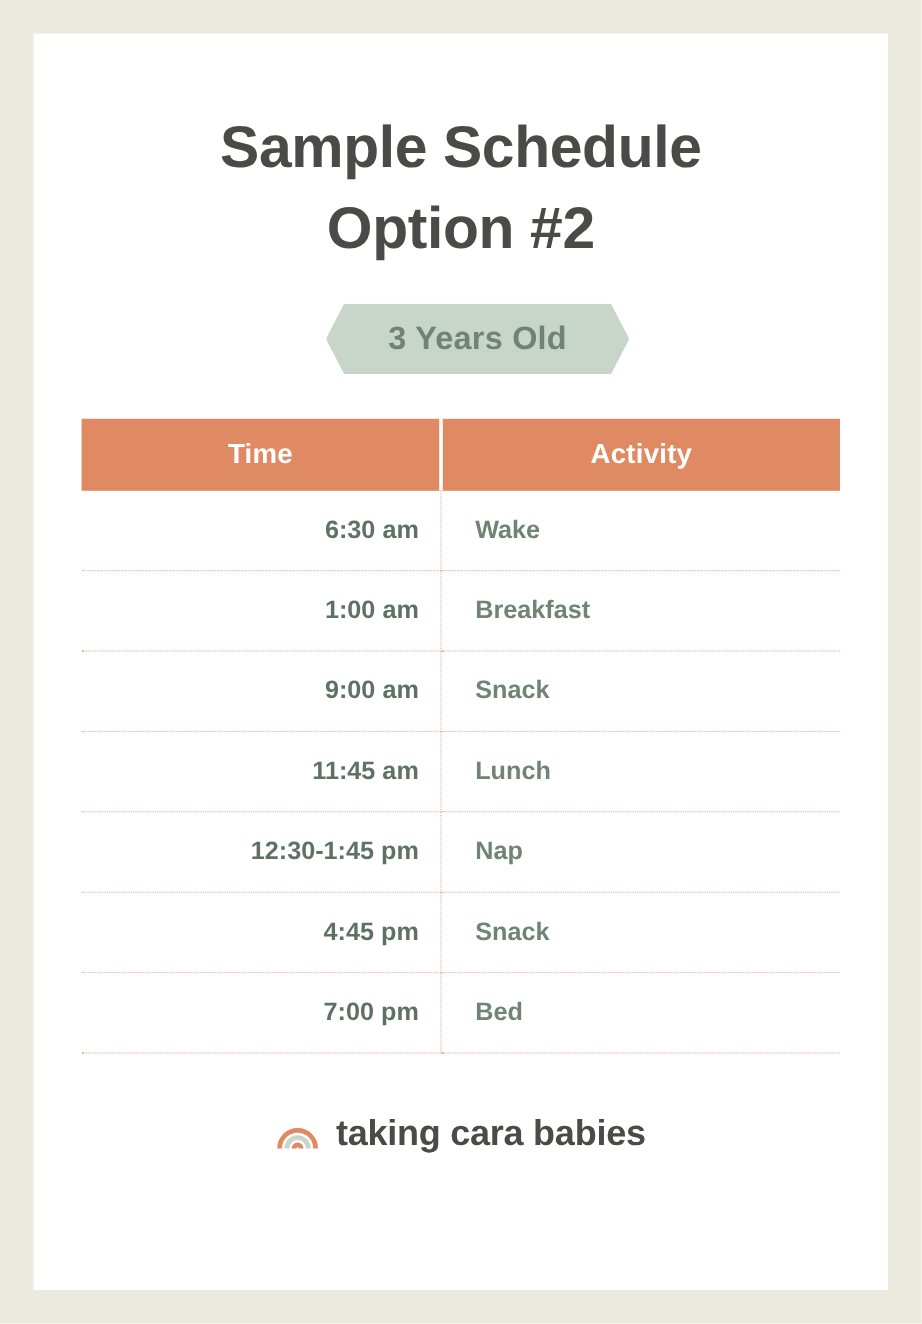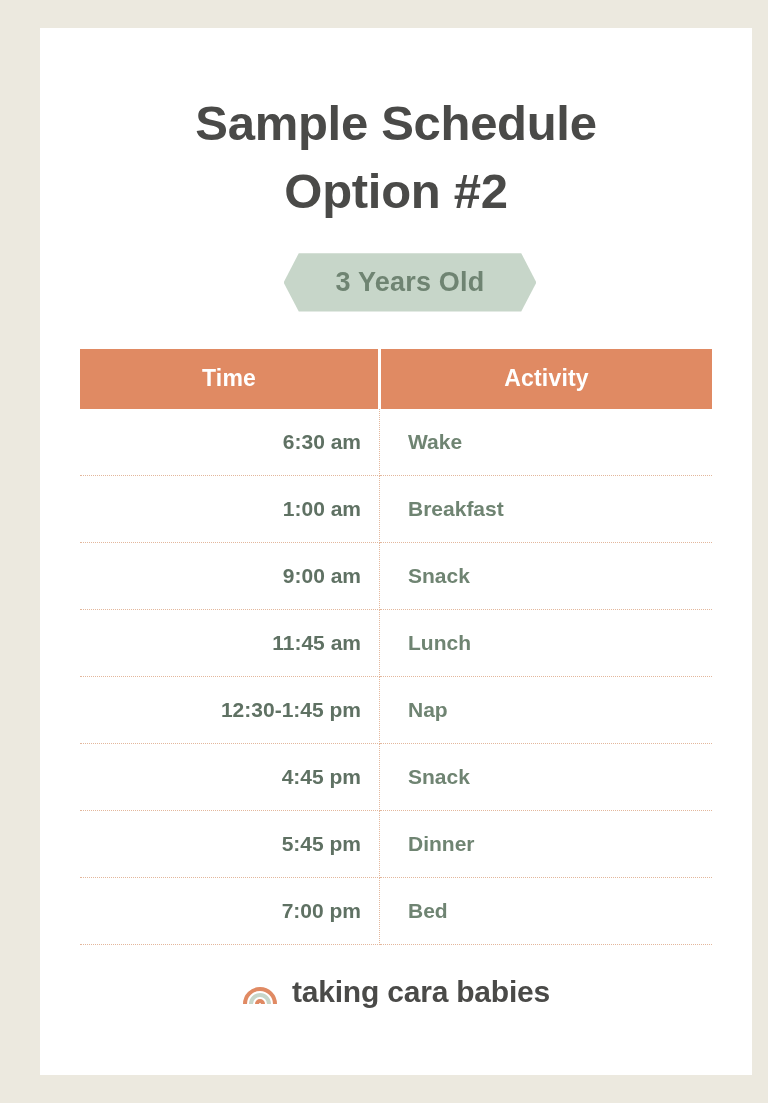--- a/index.html
+++ b/index.html
@@ -8,21 +8,21 @@
   }
   body {
     width: 768px;
     height: 1103px;
     background: #ece9df;
     font-family: "Liberation Sans", sans-serif;
     overflow: hidden;
   }
   .page {
     position: absolute;
-    left: 40px;
+    left: 28px;
     top: 28px;
     width: 712px;
     height: 1047px;
     background: #ffffff;
     box-sizing: border-box;
   }
   .title {
     margin: 0;
     padding-top: 62px;
     text-align: center;
@@ -87,21 +87,21 @@
     text-align: right;
     padding-right: 18px;
     border-right: 1px dotted #e3b79c;
     color: #5f7163;
   }
   .table td.activity {
     text-align: left;
     padding-left: 28px;
   }
   .footer {
-    margin-top: 30px;
+    margin-top: 50px;
     display: flex;
     align-items: center;
     justify-content: center;
     gap: 14px;
   }
   .rainbow {
     width: 36px;
     height: 26px;
     display: block;
   }
@@ -152,24 +152,20 @@
       </tr>
       <tr class="row">
         <td class="time">12:30-1:45 pm</td>
         <td class="activity">Nap</td>
       </tr>
       <tr class="row">
         <td class="time">4:45 pm</td>
         <td class="activity">Snack</td>
       </tr>
       <tr class="row">
-        <td class="time">5:45 pm</td>
-        <td class="activity">Dinner</td>
-      </tr>
-      <tr class="row">
         <td class="time">7:00 pm</td>
         <td class="activity">Bed</td>
       </tr>
     </tbody>
   </table>
 
   <div class="footer">
     <span>
       <svg class="rainbow" viewBox="0 0 36 26" xmlns="http://www.w3.org/2000/svg">
         <path d="M3 25 A15 15 0 0 1 33 25" fill="none" stroke="#e08a63" stroke-width="4"></path>

